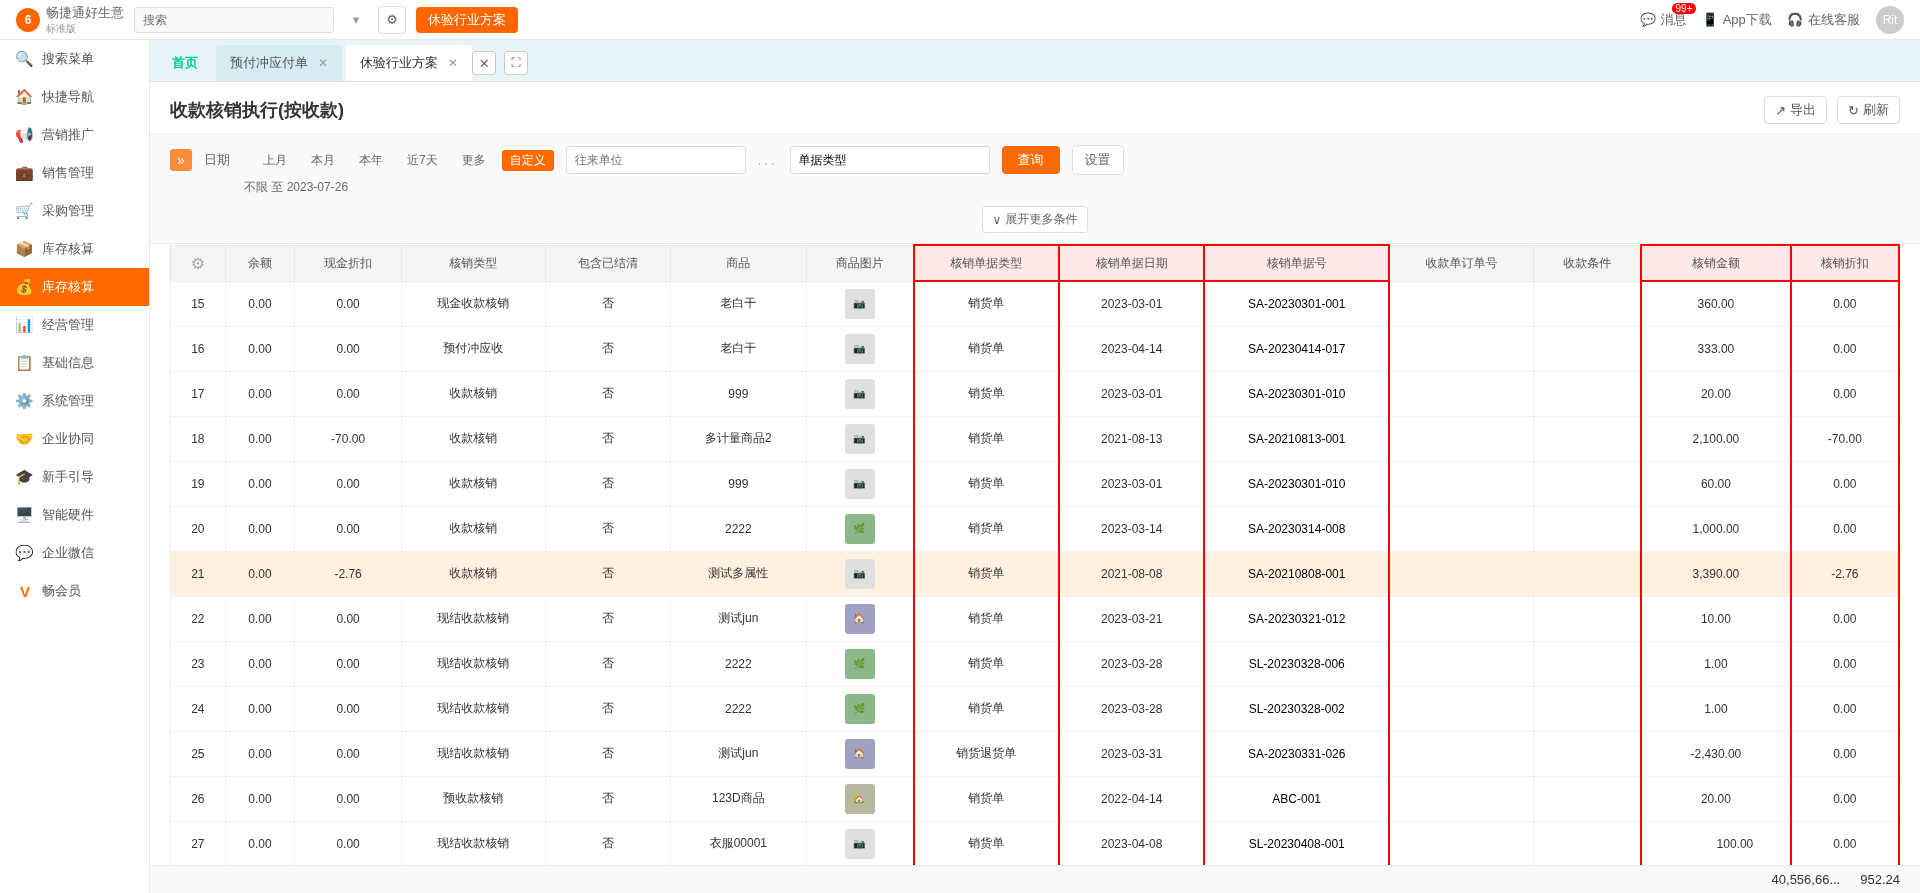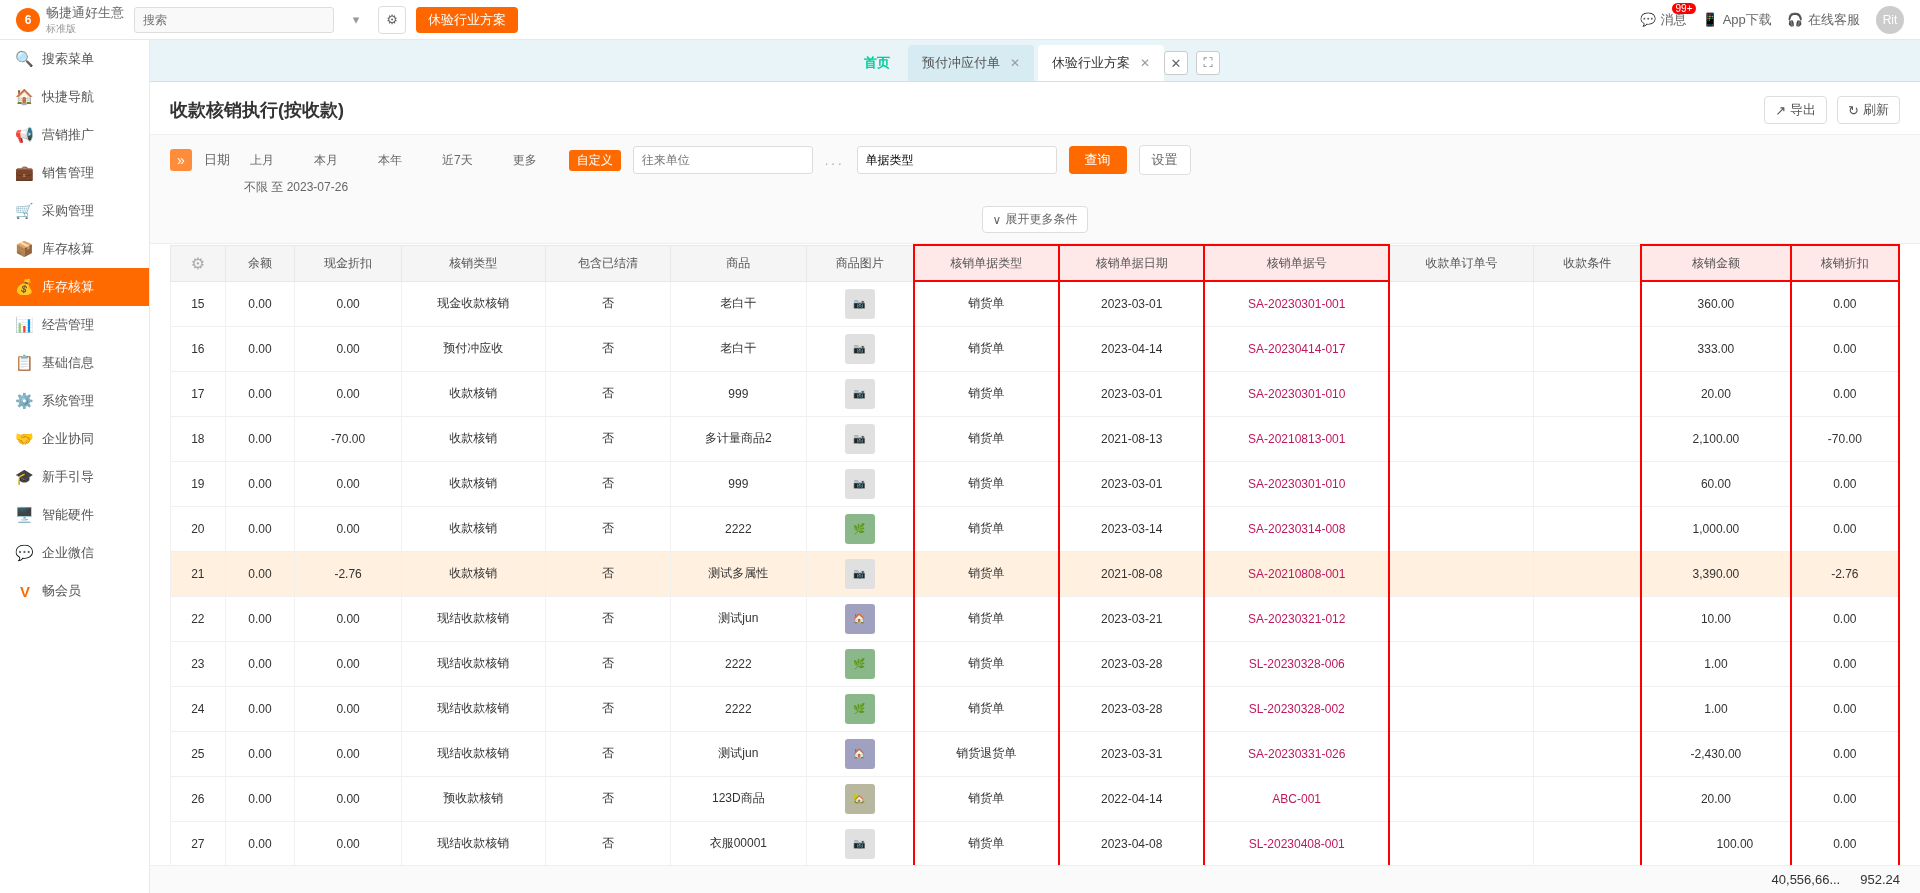--- a/index.html
+++ b/index.html
@@ -26,21 +26,21 @@
     .sidebar { position: absolute; top: 40px; left: 0; width: 150px; height: 853px; background: #fff; border-right: 1px solid #e8e8e8; display: flex; flex-direction: column; }
     .sidebar-item { display: flex; align-items: center; gap: 8px; padding: 10px 16px; cursor: pointer; color: #555; font-size: 13px; }
     .sidebar-item.active { background: #ff6a00; color: white; border-radius: 0; }
     .sidebar-item.active .sidebar-icon { color: white; }
     .sidebar-icon { width: 18px; height: 18px; display: flex; align-items: center; justify-content: center; font-size: 15px; color: #888; flex-shrink: 0; }
 
     
     .main-content { position: absolute; top: 40px; left: 150px; right: 0; bottom: 0; display: flex; flex-direction: column; }
 
     
-    .tab-bar { height: 42px; background: #e8f4f8; display: flex; align-items: flex-end; padding: 0 8px; border-bottom: 1px solid #ddd; justify-content: center; }
+    .tab-bar { height: 42px; background: #e8f4f8; display: flex; align-items: flex-end; padding: 0 8px; border-bottom: 1px solid #ddd; justify-content: flex-start; }
     .tab-bar-left { display: flex; align-items: flex-end; gap: 4px; }
     .tab { height: 36px; padding: 0 14px; display: flex; align-items: center; gap: 6px; background: #d6ebf2; border-radius: 4px 4px 0 0; cursor: pointer; color: #555; font-size: 13px; }
     .tab.active { background: #fff; color: #333; font-weight: 500; }
     .tab-home { background: transparent; color: #0c9; font-weight: bold; }
     .tab-close { font-size: 12px; color: #999; margin-left: 4px; cursor: pointer; }
     .tab-bar-right { display: flex; align-items: center; gap: 8px; padding-bottom: 6px; }
     .tab-bar-btn { width: 24px; height: 24px; display: flex; align-items: center; justify-content: center; cursor: pointer; color: #666; border: 1px solid #ccc; border-radius: 3px; background: #fff; }
 
     
     .page-content { flex: 1; background: #fff; overflow: hidden; display: flex; flex-direction: column; }
@@ -48,38 +48,38 @@
     
     .page-header { padding: 14px 20px 10px; display: flex; align-items: center; justify-content: space-between; border-bottom: 1px solid #f0f0f0; }
     .page-title { font-size: 18px; font-weight: bold; color: #333; }
     .header-actions { display: flex; gap: 10px; align-items: center; }
     .action-btn { display: flex; align-items: center; gap: 4px; padding: 4px 10px; border: 1px solid #ddd; border-radius: 4px; cursor: pointer; color: #555; background: #fff; font-size: 13px; }
 
     
     .filter-area { padding: 10px 20px; background: #fafafa; border-bottom: 1px solid #eee; }
     .filter-row { display: flex; align-items: center; gap: 12px; flex-wrap: wrap; }
     .filter-label { color: #666; font-size: 13px; flex-shrink: 0; }
-    .date-shortcuts { display: flex; gap: 24px; align-items: flex-end; }
+    .date-shortcuts { display: flex; gap: 8px; align-items: flex-end; margin-left: 13px; }
     .date-btn { padding: 2px 8px; border: none; background: transparent; cursor: pointer; color: #666; font-size: 12px; }
     .date-btn.active { background: #ff6a00; color: white; border-radius: 3px; padding: 2px 8px; }
     .date-range-text { color: #666; font-size: 12px; }
     .filter-input { width: 180px; height: 28px; border: 1px solid #ddd; border-radius: 3px; padding: 0 8px; font-size: 12px; }
     .filter-dots { color: #aaa; letter-spacing: 3px; }
     .filter-select { width: 200px; height: 28px; border: 1px solid #ddd; border-radius: 3px; padding: 0 8px; font-size: 12px; background: #fff; appearance: none; }
     .query-btn { background: #ff6a00; color: white; border: none; padding: 5px 16px; border-radius: 4px; cursor: pointer; font-size: 13px; }
     .setting-btn { background: #fff; color: #666; border: 1px solid #ddd; padding: 5px 12px; border-radius: 4px; cursor: pointer; font-size: 13px; }
     .expand-btn { display: flex; align-items: center; gap: 4px; padding: 4px 10px; background: #fff; border: 1px solid #ddd; border-radius: 4px; cursor: pointer; color: #666; font-size: 12px; margin: 6px 0 0 0; }
 
     
     .table-area { flex: 1; overflow: auto; padding: 0 20px 10px; }
     .data-table { width: 100%; border-collapse: collapse; font-size: 12px; }
     .data-table th { background: #f5f5f5; padding: 8px 10px; border: 1px solid #e8e8e8; color: #555; font-weight: 500; white-space: nowrap; text-align: center; position: sticky; top: 0; z-index: 2; }
     .data-table td { padding: 7px 10px; border: 1px solid #f0f0f0; color: #333; text-align: center; white-space: nowrap; }
     .data-table tr.selected td { background: #fff0e0; }
-    .link-text { color: #be185d; cursor: pointer; text-decoration: none; }
+    .link-text { color: #000000; cursor: pointer; text-decoration: none; }
     .negative { color: #f00; }
     .img-placeholder { width: 30px; height: 30px; background: #e0e0e0; border-radius: 3px; display: inline-flex; align-items: center; justify-content: center; color: #aaa; font-size: 10px; }
     .img-placeholder.has-img { background: #c8d8c8; }
     .settings-col-icon { font-size: 16px; color: #aaa; cursor: pointer; }
 
     
     .table-footer { display: flex; justify-content: flex-end; padding: 6px 20px; background: #fafafa; border-top: 1px solid #eee; gap: 20px; font-size: 13px; color: #333; }
     .footer-item { display: flex; gap: 4px; align-items: center; }
     .footer-value { font-weight: 500; color: #333; }
 

